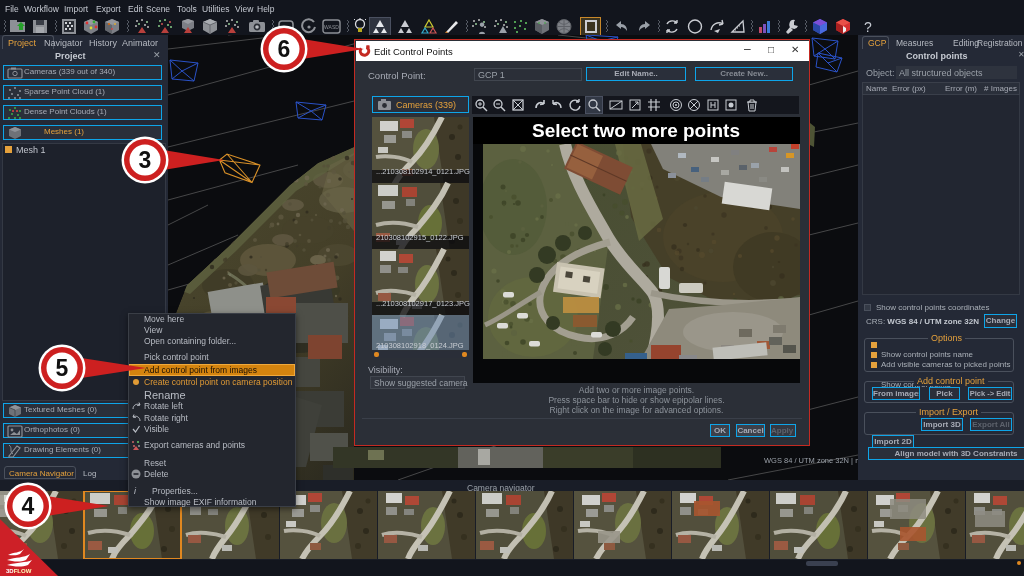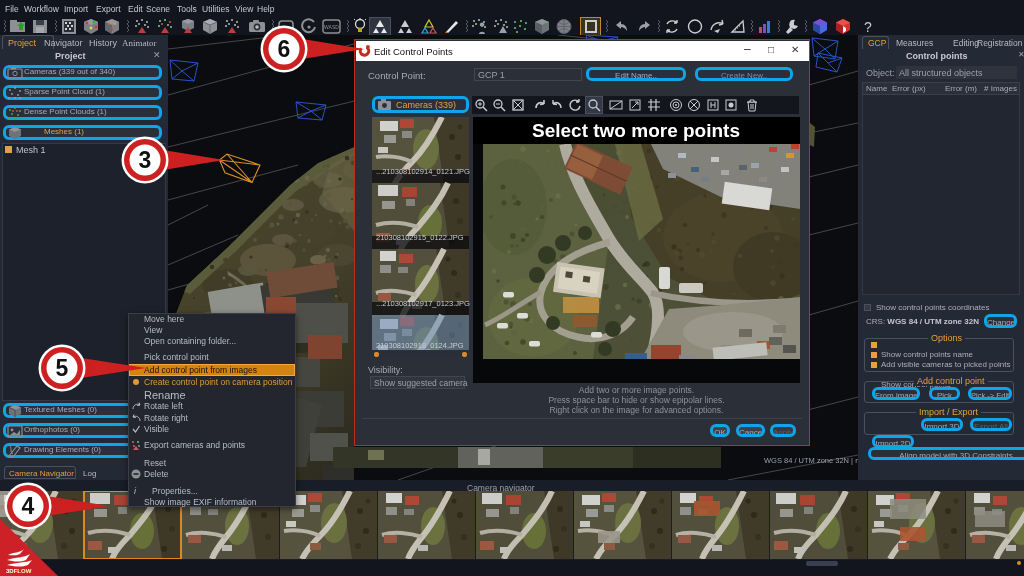--- a/index.html
+++ b/index.html
@@ -1,16 +1,16 @@
 <!DOCTYPE html>
 <html><head><meta charset="utf-8"><style>
 *{margin:0;padding:0;box-sizing:border-box;}
 body{width:1024px;height:576px;background:#12151d;font-family:"Liberation Sans",sans-serif;overflow:hidden;position:relative;}
 .abs{position:absolute;}
-.btn{position:absolute;background:#2a2f3a;border:3px solid #0ea5e9;border-radius:6px;color:#a7abb5;font-size:8px;line-height:11px;white-space:nowrap;overflow:hidden;}
+.btn{position:absolute;background:#2a2f3a;border:1px solid #0ea5e9;border-radius:0;color:#a7abb5;font-size:8px;line-height:11px;white-space:nowrap;overflow:hidden;font-weight:bold;}
 .txt{position:absolute;white-space:nowrap;}
 </style></head><body>
 
 <div class="abs" style="left:0;top:0;width:1024px;height:18px;background:#12151d;">
 <span class="txt" style="left:5px;top:4px;font-size:8.5px;color:#c6cad2;">File</span>
 <span class="txt" style="left:24px;top:4px;font-size:8.5px;color:#c6cad2;">Workflow</span>
 <span class="txt" style="left:64px;top:4px;font-size:8.5px;color:#c6cad2;">Import</span>
 <span class="txt" style="left:96px;top:4px;font-size:8.5px;color:#c6cad2;">Export</span>
 <span class="txt" style="left:128px;top:4px;font-size:8.5px;color:#c6cad2;">Edit</span>
 <span class="txt" style="left:146px;top:4px;font-size:8.5px;color:#c6cad2;">Scene</span>
@@ -489,21 +489,21 @@
 <rect x="465" y="412" width="88" height="21" fill="#2d3021"></rect>
 <rect x="310" y="414" width="12" height="16" fill="#a8a8a2"></rect>
 <rect x="200" y="415" width="16" height="10" fill="#6e7252"></rect>
 </svg>
 <span class="txt" style="left:764px;top:456px;font-size:7.5px;color:#9aa0a8;">WGS 84 / UTM zone 32N | m</span>
 <div class="abs" style="left:0;top:35px;width:168px;height:445px;background:#242936;"></div>
 <div class="abs" style="left:2px;top:35px;width:52px;height:14px;border:1px solid #4a505c;border-bottom:none;border-radius:3px 3px 0 0;background:#242936;"></div>
 <span class="txt" style="left:8px;top:38px;font-size:9px;color:#e5a13c;">Project</span>
 <span class="txt" style="left:44px;top:38px;font-size:9px;color:#b6bac2;">Navigator</span>
 <span class="txt" style="left:89px;top:38px;font-size:9px;color:#b6bac2;">History</span>
-<span class="txt" style="left:122px;top:38px;font-size:9px;color:#b6bac2;font-family:Liberation Serif, serif;">Animator</span>
+<span class="txt" style="left:122px;top:38px;font-size:9px;color:#b6bac2;">Animator</span>
 <span class="txt" style="left:55px;top:51px;font-size:9px;font-weight:bold;color:#c6cad2;">Project</span>
 <span class="txt" style="left:153px;top:50px;font-size:9px;color:#9aa0a8;">✕</span>
 <div class="btn" style="left:3px;top:65px;width:159px;height:15px;"></div>
 <span class="txt" style="left:24px;top:67px;font-size:8px;color:#a7abb5;">Cameras (339 out of 340)</span>
 <svg class="abs" style="left:7px;top:66px" width="16" height="15" viewBox="0 0 16 15">
     <rect x="1" y="3" width="14" height="9" rx="1" fill="none" stroke="#8d9096" stroke-width="1.2"></rect>
     <circle cx="8" cy="7.5" r="2.2" fill="none" stroke="#8d9096"></circle>
     <rect x="4" y="1.5" width="5" height="2" fill="#8d9096"></rect>
   </svg>
 <div class="btn" style="left:3px;top:85px;width:159px;height:15px;"></div>

